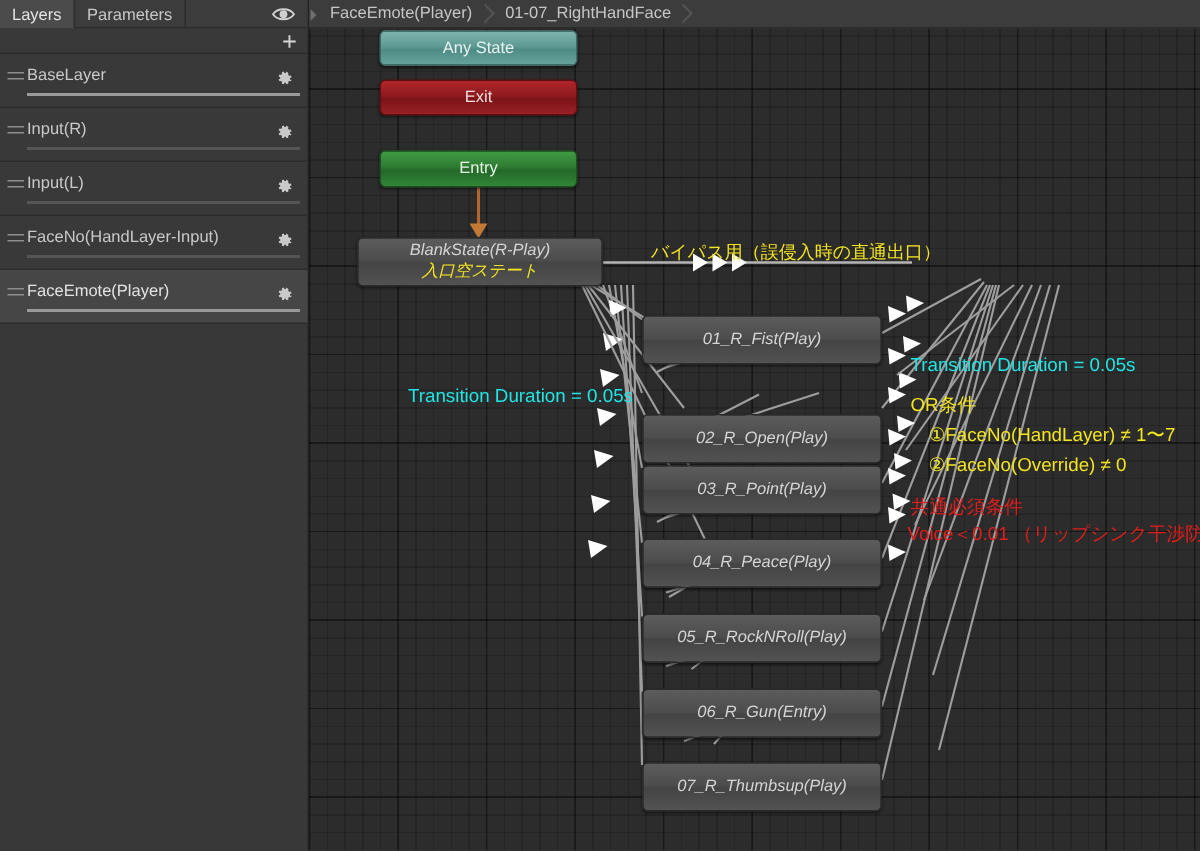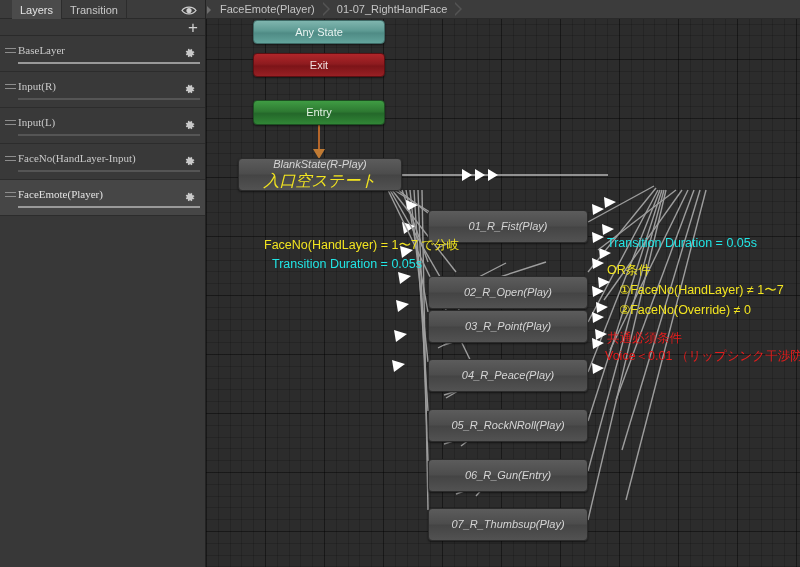--- a/index.html
+++ b/index.html
@@ -20,21 +20,20 @@
     position: relative;
     flex: none;
     border-right: 1px solid #232323;
   }
   #tabs-bar {
     height: 19px; width: 100%;
     background: #3c3c3c;
     display: flex; align-items: stretch;
     border-bottom: 1px solid #2a2a2a;
     position: relative;
-    padding-left: 12px;
   }
   .tab {
     font-size: 11px; color: #c8c8c8;
     padding: 0 8px;
     display: flex; align-items: center;
     height: 19px;
     border-right: 1px solid #2c2c2c;
   }
   .tab.active { background: #4b4b4b; color: #e4e4e4; }
   #eye-icon {
@@ -45,21 +44,21 @@
     height: 17px; width: 100%;
     background: #393939;
     position: relative;
     border-bottom: 1px solid #2a2a2a;
   }
   #add-btn {
     position: absolute; right: 7px; top: 0px;
     color: #d2d2d2; font-size: 17px; line-height: 17px;
     font-weight: 300;
   }
-  #layer-list { width: 100%; font-family: Liberation Serif, serif; }
+  #layer-list { width: 100%; }
   .layer-row {
     position: relative;
     height: 36px; width: 100%;
     background: #393939;
     border-bottom: 1px solid #2c2c2c;
   }
   .layer-row.selected { background: #464646; }
   .drag-handle {
     position: absolute; left: 5px; top: 12px;
     width: 11px; height: 6px;
@@ -179,21 +178,21 @@
     flex-direction: column;
     font-style: italic;
   }
   .node-up {
     background: linear-gradient(to bottom, #c4742a 0%, #a9591b 45%, #974c14 55%, #b96a22 100%);
     border: 1px solid #6c3a0f;
     color: #f2e2d2;
     clip-path: polygon(11px 0, calc(100% - 11px) 0, 100% 50%, calc(100% - 11px) 100%, 11px 100%, 0 50%);
     border-radius: 0;
   }
-  .node-sub-jp { color: #f2e420; font-size: 16px; margin-top: 1px; }
+  .node-sub-jp { color: #f2e420; font-size: 11px; margin-top: 1px; }
 
   
   .anno { position: absolute; z-index: 20; white-space: nowrap; }
   .anno-yellow { color: #f2e420; }
   .anno-cyan { color: #21e5e5; }
   .anno-red { color: #e51c1c; }
   .title-jp {
     position: absolute; z-index: 20;
     color: #f2e420;
     font-size: 21px;
@@ -206,21 +205,21 @@
 
 <div id="app">
 
   <div id="left-panel">
 
     <div id="tabs-bar">
       <div class="tab active">
         <span>Layers</span>
       </div>
       <div class="tab">
-        <span>Transition</span>
+        <span>Parameters</span>
       </div>
       <div id="eye-icon">
         <svg width="16" height="13" viewBox="0 0 16 13">
           <path d="M1 6.5 C4 2, 12 2, 15 6.5 C12 11, 4 11, 1 6.5 Z" fill="none" stroke="#cfcfcf" stroke-width="1.3"></path>
           <ellipse cx="8" cy="6.5" rx="2.6" ry="2.6" fill="#cfcfcf"></ellipse>
         </svg>
       </div>
     </div>
 
     <div id="add-row">
@@ -434,22 +433,22 @@
           <span>05_R_RockNRoll(Play)</span>
         </div>
         <div class="node node-state" style="left: 222px; top: 459px; width: 160px; height: 33px;">
           <span>06_R_Gun(Entry)</span>
         </div>
         <div class="node node-state" style="left: 222px; top: 508px; width: 160px; height: 33px;">
           <span>07_R_Thumbsup(Play)</span>
         </div>
       </div>
 
-
-    <div class="anno anno-yellow" style="left:58px; top:237px; font-size:12.5px;">FaceNo(HandLayer) = 1〜7 で分岐</div>
+    <div class="anno anno-yellow" style="left:228px; top:160px; font-size:12px;">バイパス用（誤侵入時の直通出口）</div>
+
     <div class="anno anno-cyan" style="left:66px; top:257px; font-size:12.5px;">Transition Duration = 0.05s</div>
 
     <div class="anno anno-cyan" style="left:401px; top:236px; font-size:12.5px;">Transition Duration = 0.05s</div>
     <div class="anno anno-yellow" style="left:401px; top:262px; font-size:12.5px;">OR条件</div>
     <div class="anno anno-yellow" style="left:413px; top:282px; font-size:12.5px;">①FaceNo(HandLayer) ≠ 1〜7</div>
     <div class="anno anno-yellow" style="left:413px; top:302px; font-size:12.5px;">②FaceNo(Override) ≠ 0</div>
 
     <div class="anno anno-red" style="left:401px; top:330px; font-size:12.5px;">共通必須条件</div>
     <div class="anno anno-red" style="left:399px; top:348px; font-size:12.5px;">Voice＜0.01 （リップシンク干渉防止）</div>
 

